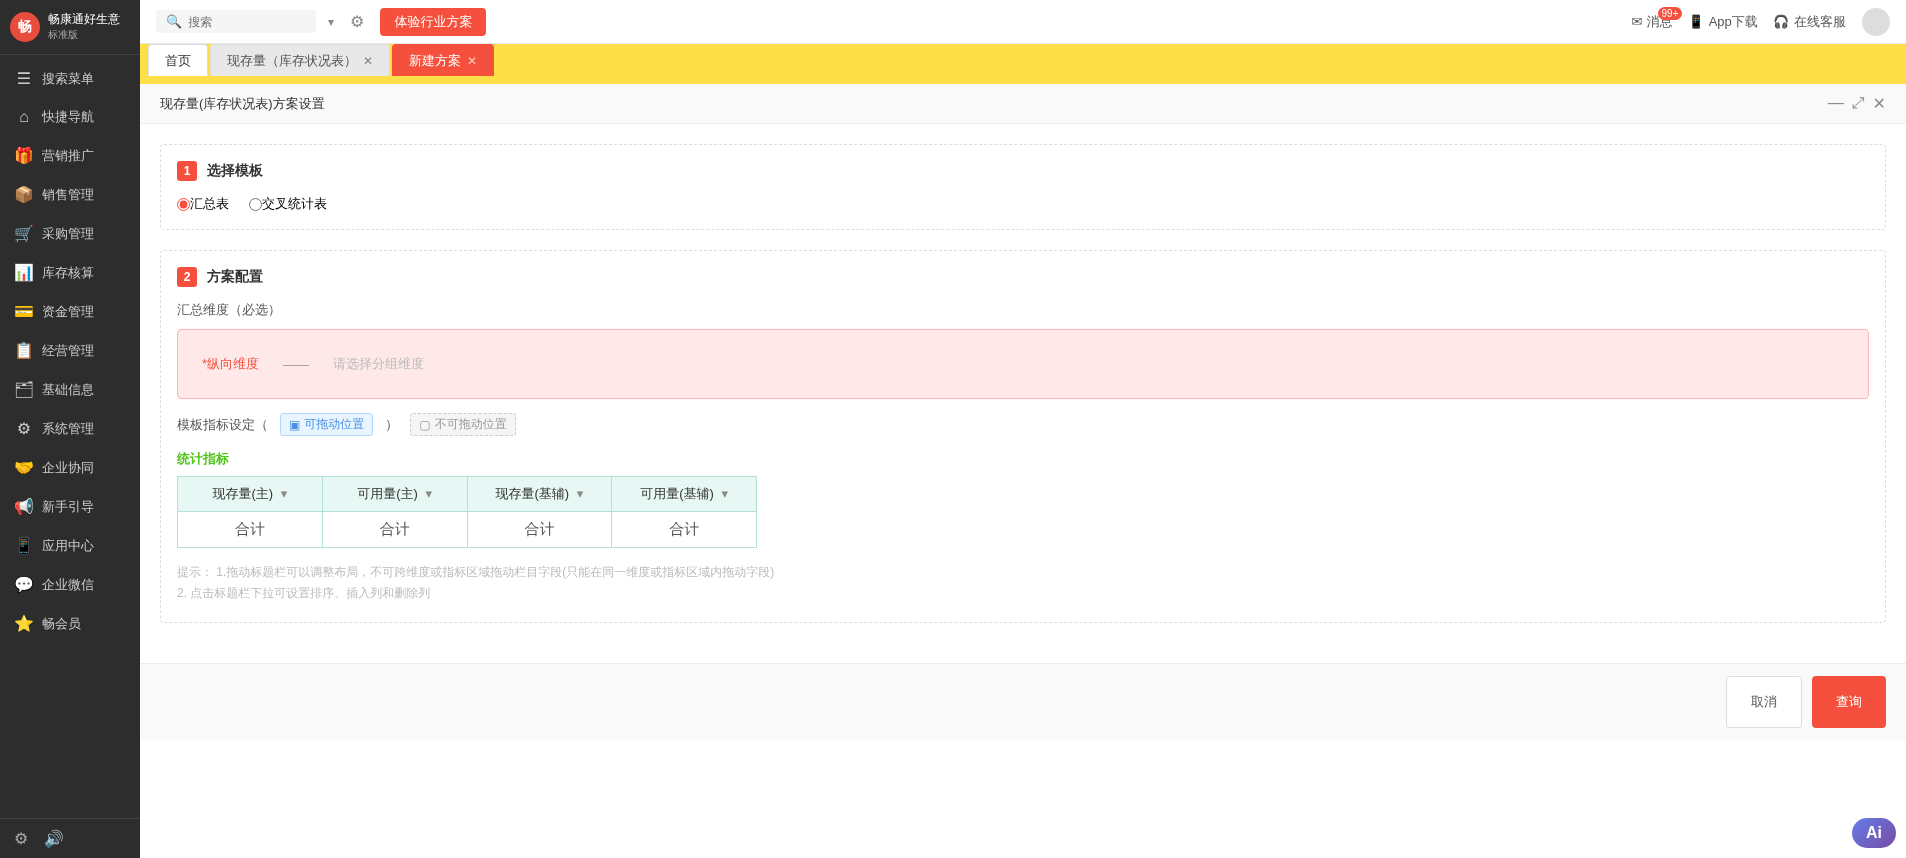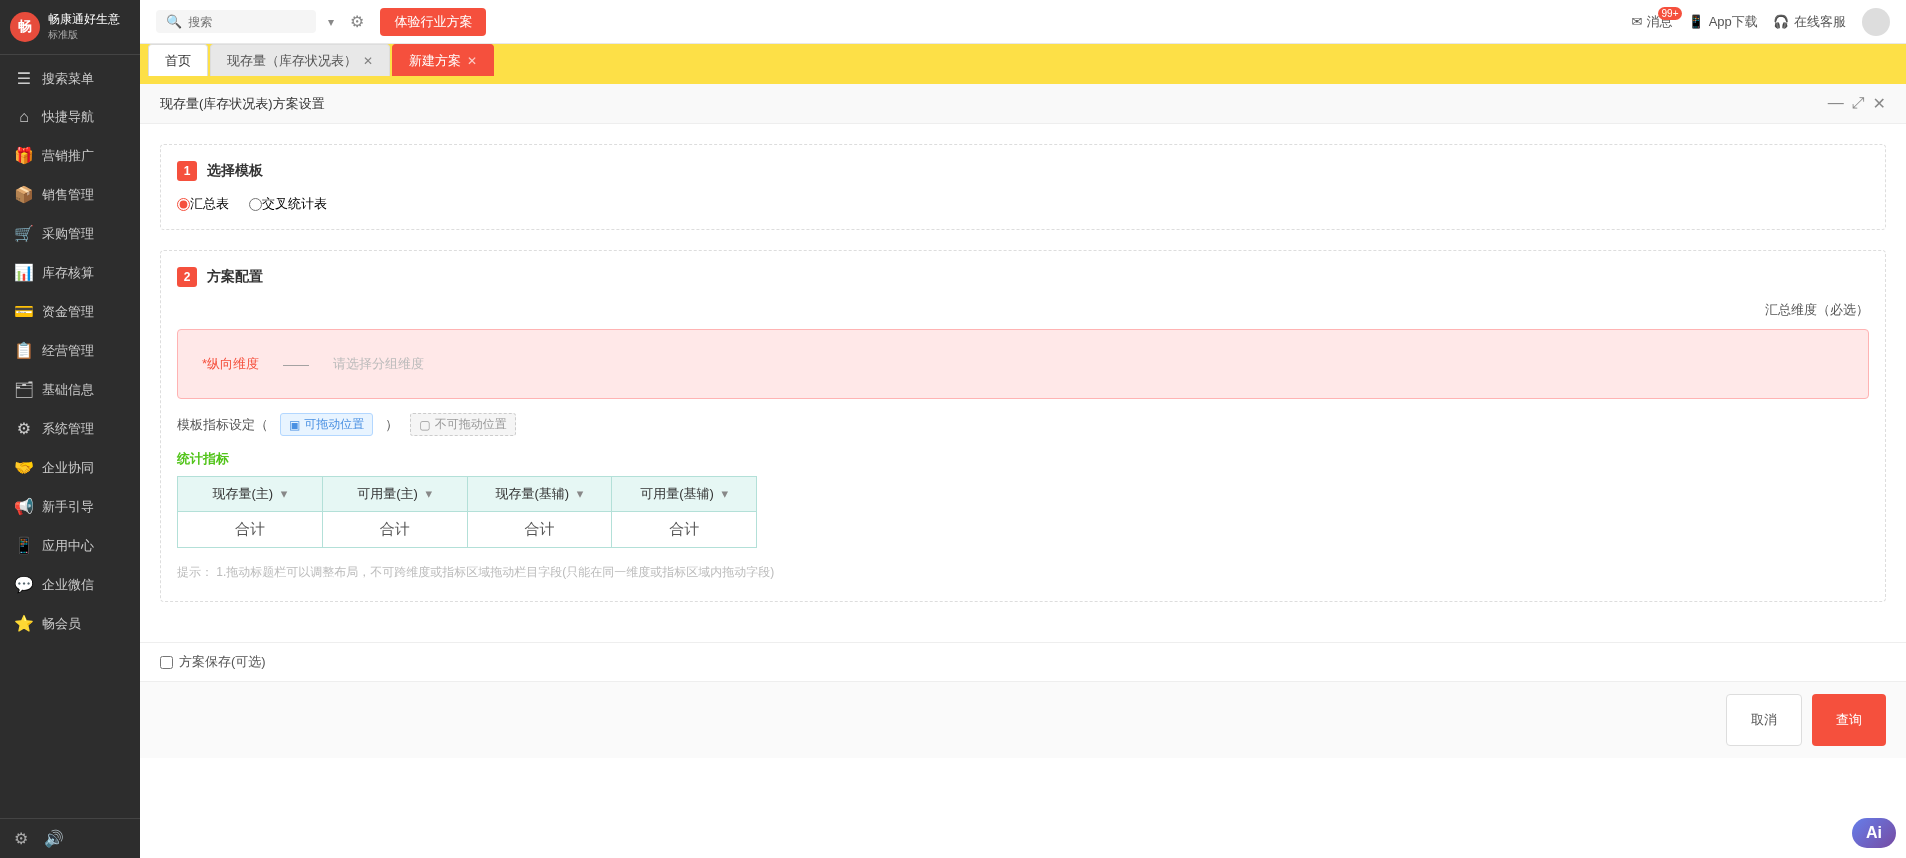--- a/index.html
+++ b/index.html
@@ -172,21 +172,21 @@
       font-size: 12px; font-weight: bold;
     }
     .section-title { font-size: 14px; font-weight: bold; color: #333; }
 
     
     .template-options { display: flex; gap: 20px; align-items: center; }
     .radio-option { display: flex; align-items: center; cursor: pointer; }
     .radio-option input { accent-color: #f5503d; }
 
     
-    .dimension-required { font-size: 13px; color: #555; margin-bottom: 10px; text-align: right; }
+    .dimension-required { font-size: 13px; color: #555; margin-bottom: 10px; }
     .dimension-box {
       background: #ffe8e8;
       border: 1px solid #ffb3b3;
       border-radius: 4px;
       padding: 20px 24px;
       display: flex;
       align-items: center;
       gap: 16px;
       min-height: 70px;
     }
@@ -501,28 +501,25 @@
               <td>合计</td>
               <td>合计</td>
               <td>合计</td>
               <td>合计</td>
             </tr>
           </tbody>
         </table>
 
         <div class="tips">
           <p>提示：   1.拖动标题栏可以调整布局，不可跨维度或指标区域拖动栏目字段(只能在同一维度或指标区域内拖动字段)</p>
+          <p>2. 点击标题栏下拉可设置排序、插入列和删除列</p>
         </div>
       </div>
     </div>
 
-    <div class="save-option">
-      <input type="checkbox" id="save-check" style="">
-      <label for="save-check">方案保存(可选)</label>
-    </div>
 
     <div class="footer">
       <button class="btn-cancel">取消</button>
       <button class="btn-query">查询</button>
     </div>
   </div>
 </div>
 
 <div class="ai-badge">Ai</div>
 

